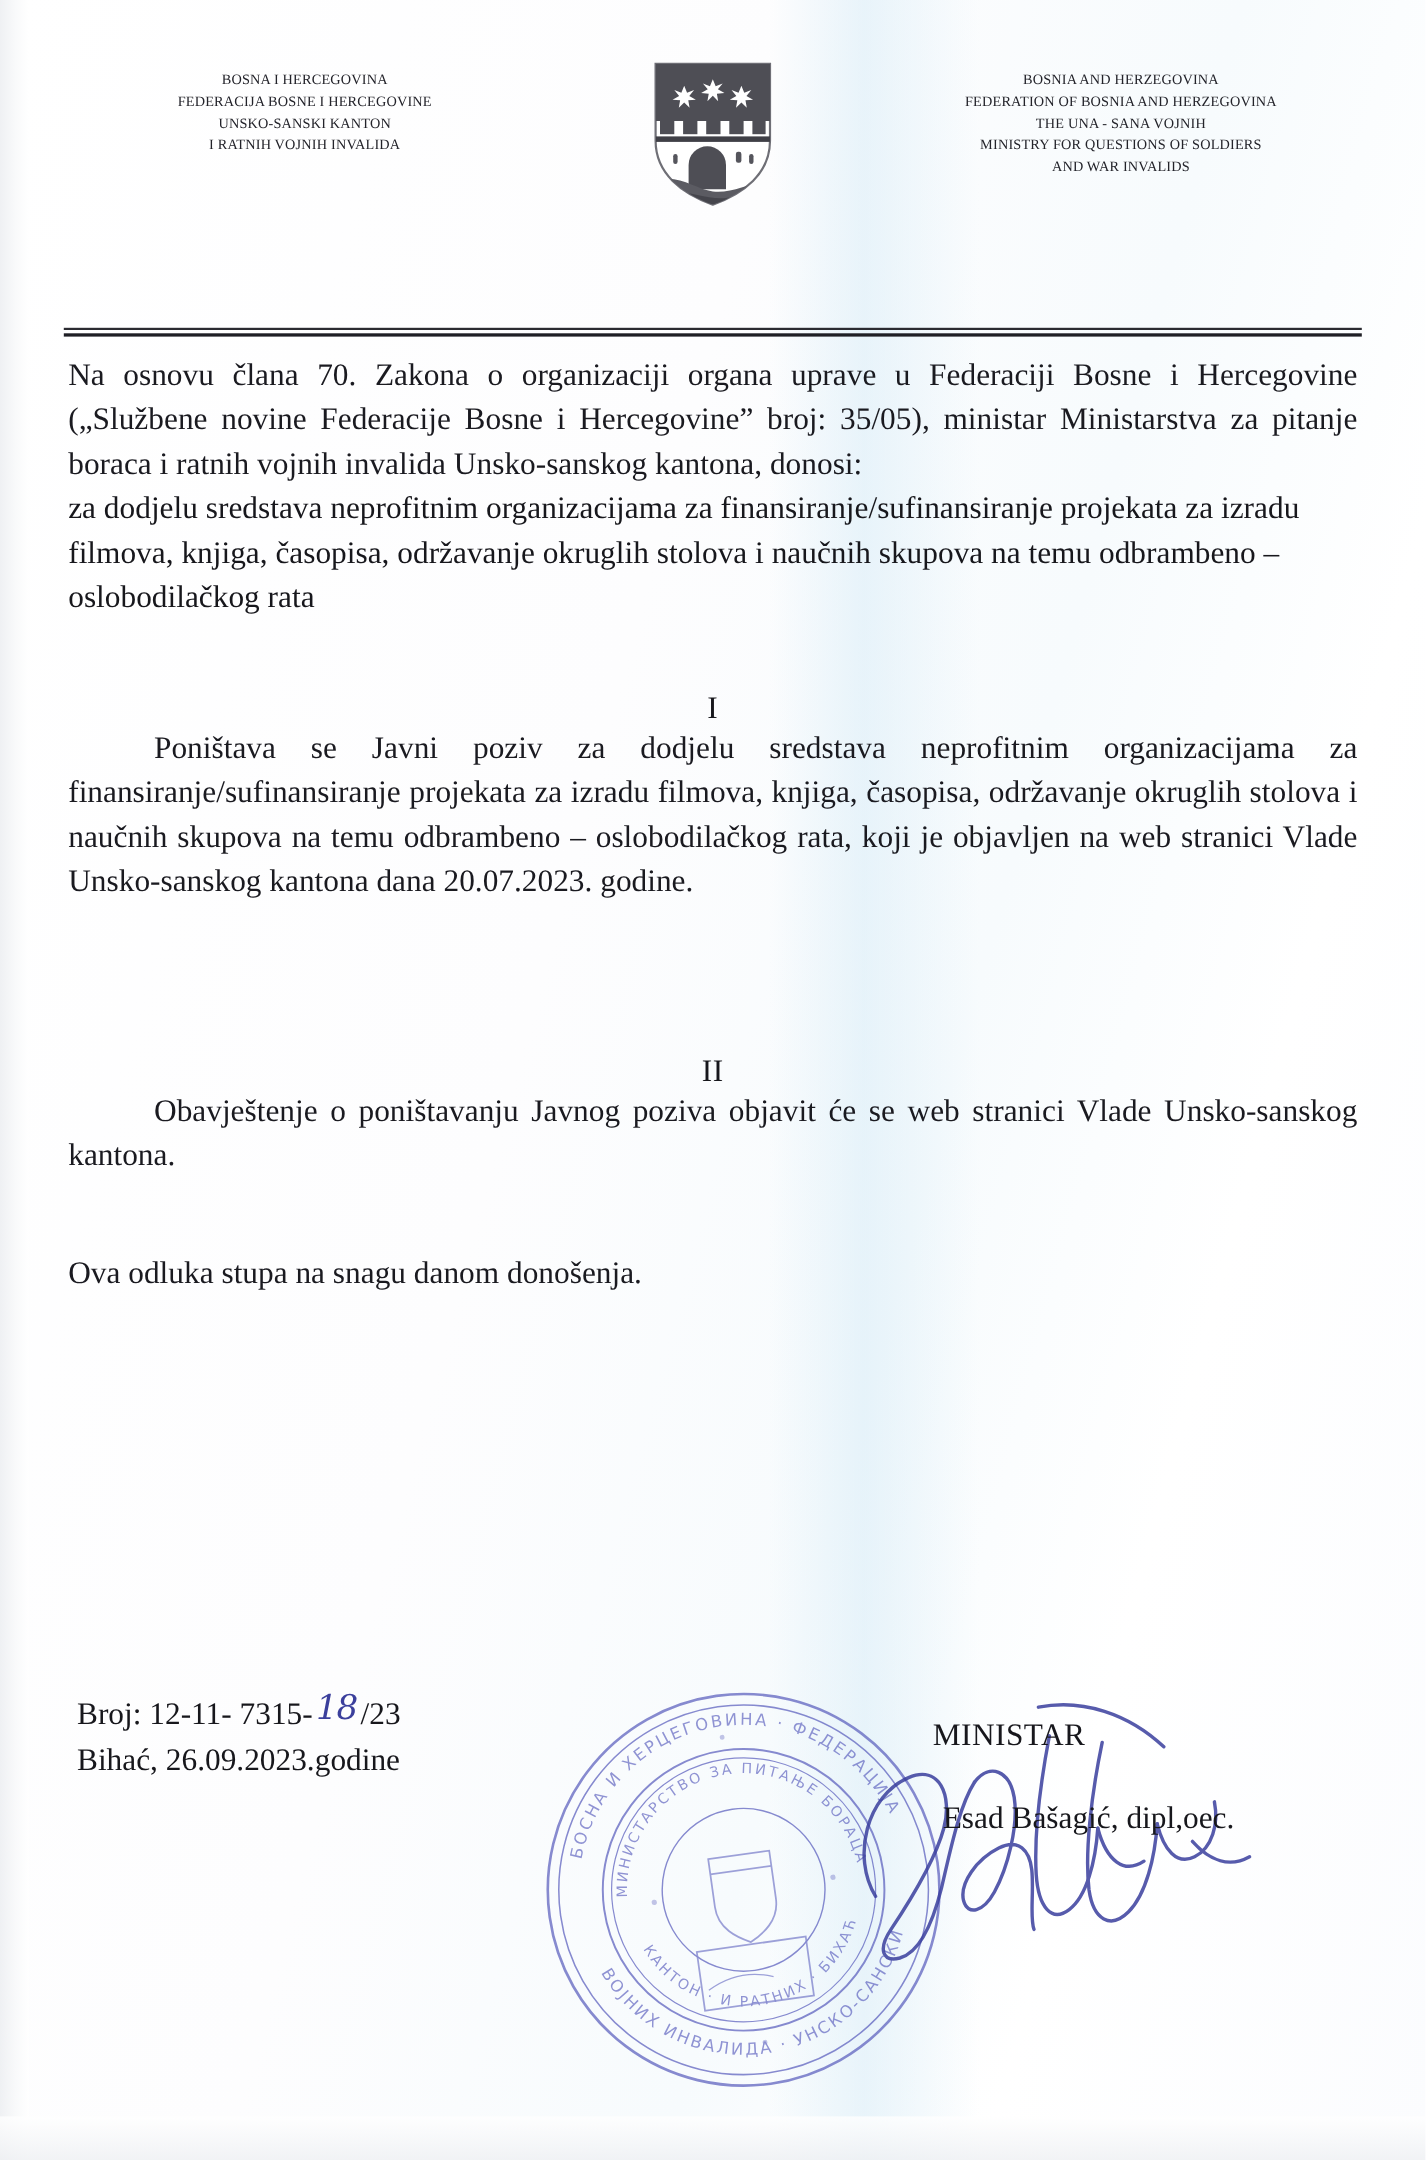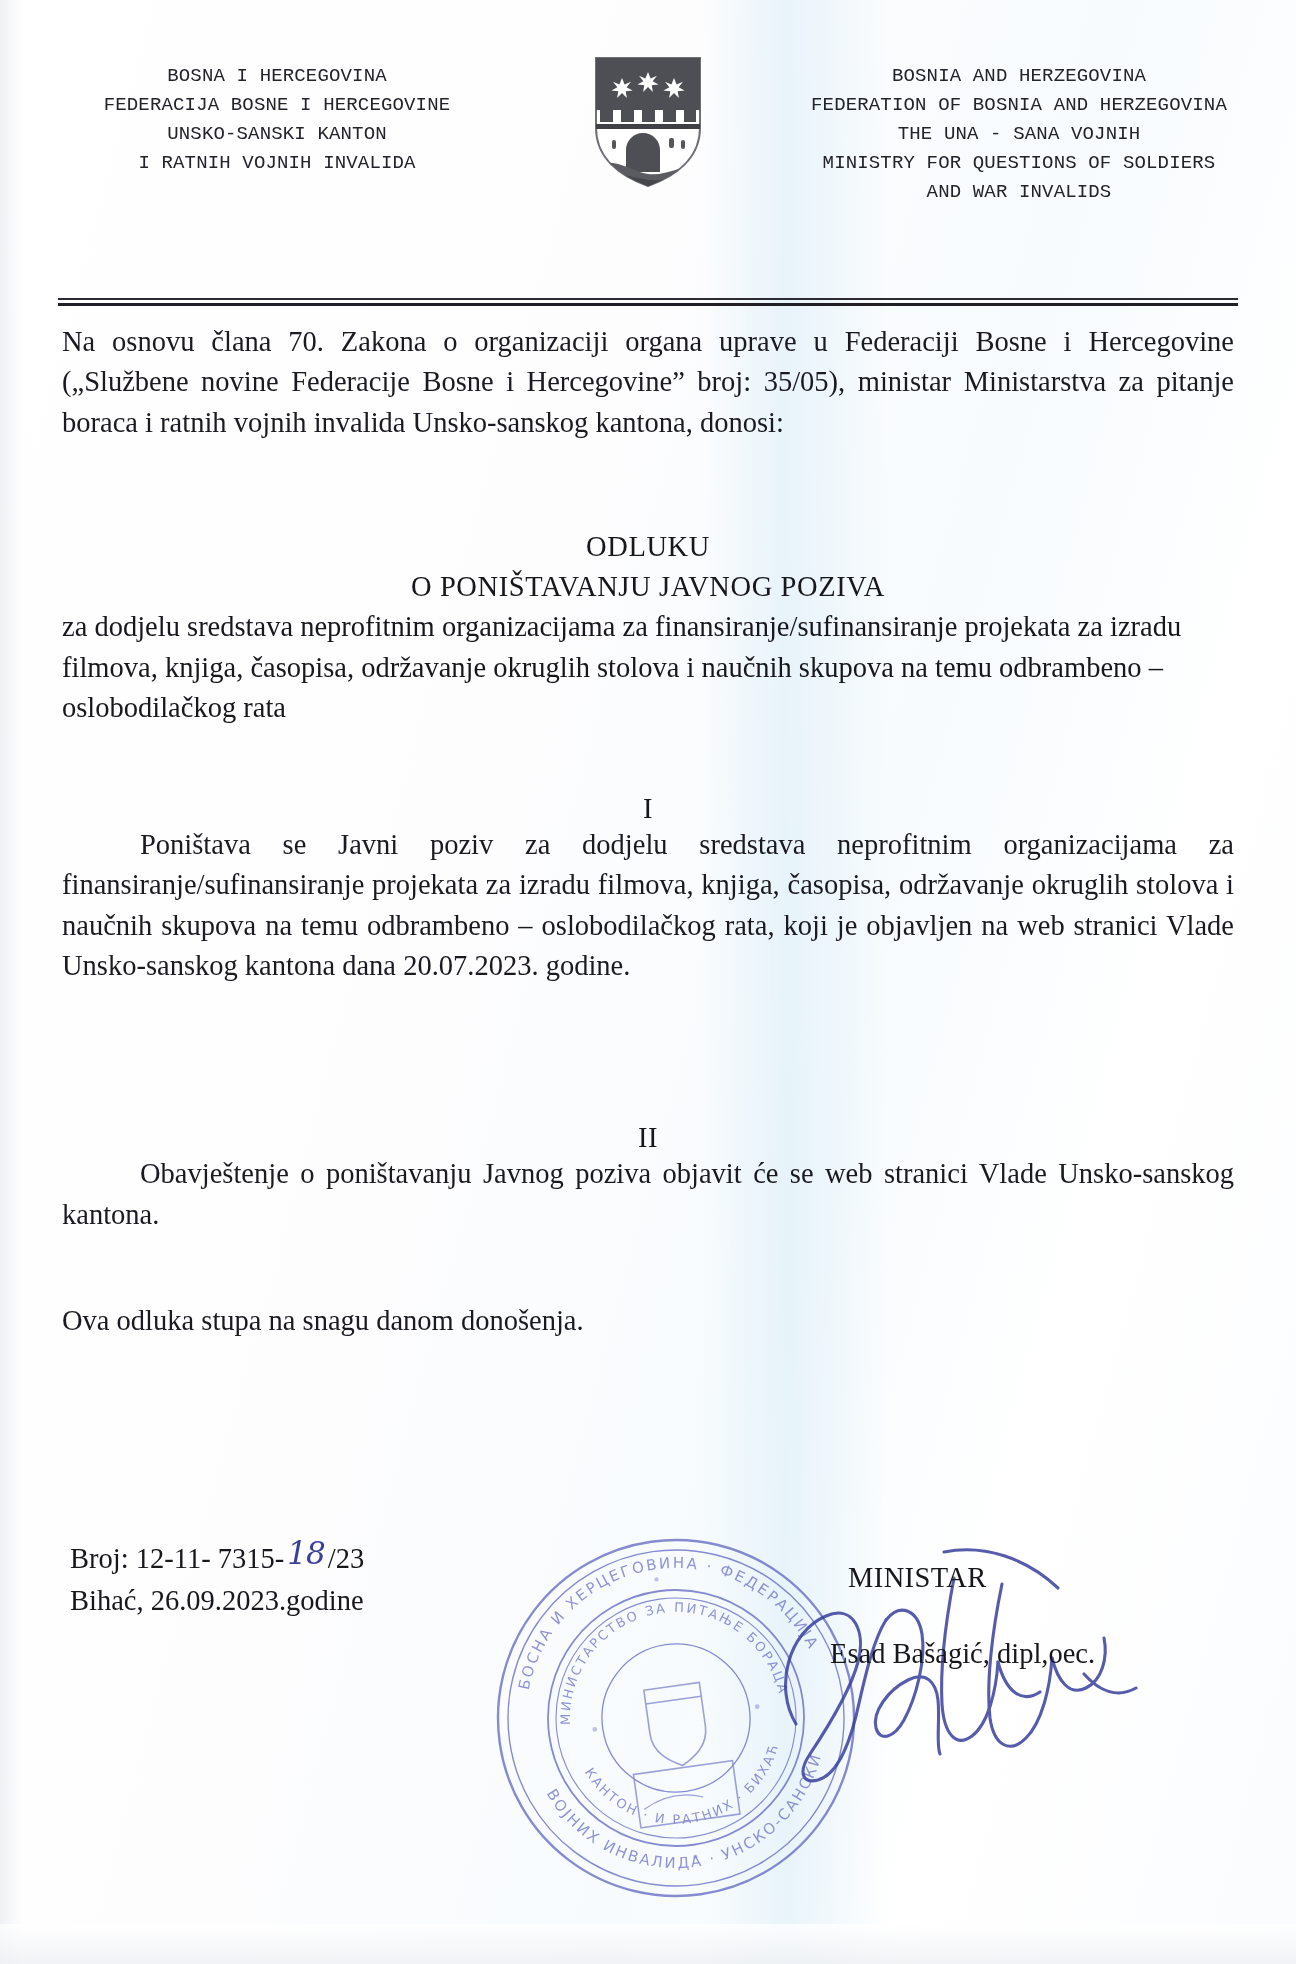--- a/index.html
+++ b/index.html
@@ -45,22 +45,22 @@
   .header {
     position: absolute;
     left: 62px;
     top: 58px;
     width: 1172px;
     display: flex;
     align-items: flex-start;
     justify-content: space-between;
   }
   .header-col {
-    font-family: Liberation Mono, monospace;
-    font-size: 19px;
+    font-family: Liberation Serif, serif;
+    font-size: 13px;
     line-height: 1.52;
     letter-spacing: .15px;
     text-align: center;
     color: #23232a;
     white-space: nowrap;
   }
   .header-col.left { width: 430px; padding-top: 4px; }
   .header-col.right { width: 430px; padding-top: 4px; }
   .header-col div { white-space: nowrap; }
 
@@ -162,21 +162,21 @@
     position: absolute;
     left: 830px;
     top: 48px;
     width: 380px;
     text-align: left;
     font-size: 28.5px;
     line-height: 1.42;
     z-index: 4;
   }
   .minister-title { letter-spacing: .4px; padding-left: 18px; }
-  .minister-name { margin-top: 36px; }
+  .minister-name { margin-top: 36px; margin-left: 27px; }
 
   
   .stamp {
     position: absolute;
     left: 476px;
     top: 8px;
     width: 400px;
     height: 400px;
     opacity: .72;
     z-index: 2;
@@ -257,24 +257,20 @@
 
   <div class="rule top">
     <div class="r1"></div>
     <div class="r2"></div>
   </div>
 
   <div class="body-wrap">
 
     <p class="para">Na osnovu člana 70. Zakona o organizaciji organa uprave u Federaciji Bosne i Hercegovine („Službene novine Federacije Bosne i Hercegovine” broj: 35/05), ministar Ministarstva za pitanje boraca i ratnih vojnih invalida Unsko-sanskog kantona, donosi:</p>
 
-    <div class="title-block">
-      <div class="title-main">ODLUKU</div>
-      <div class="title-main">O PONIŠTAVANJU JAVNOG POZIVA</div>
-    </div>
     <div class="subtitle">za dodjelu sredstava neprofitnim organizacijama za finansiranje/sufinansiranje projekata za izradu filmova, knjiga, časopisa, održavanje okruglih stolova i naučnih skupova na temu odbrambeno – oslobodilačkog rata</div>
 
     <div class="roman">I</div>
     <p class="para indent sec-body">Poništava se Javni poziv za dodjelu sredstava neprofitnim organizacijama za finansiranje/sufinansiranje projekata za izradu filmova, knjiga, časopisa, održavanje okruglih stolova i naučnih skupova na temu odbrambeno – oslobodilačkog rata, koji je objavljen na web stranici Vlade Unsko-sanskog kantona dana 20.07.2023. godine.</p>
 
     <div class="gap-1"></div>
 
     <div class="roman">II</div>
     <p class="para indent sec-body">Obavještenje o poništavanju Javnog poziva objavit će se web stranici Vlade Unsko-sanskog kantona.</p>
 

